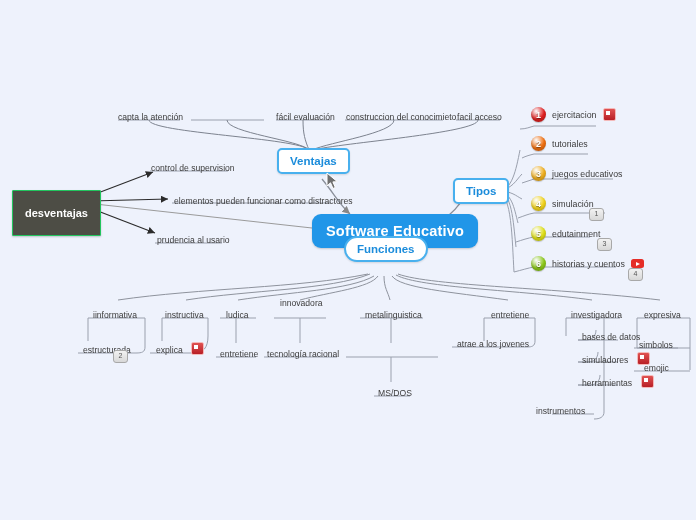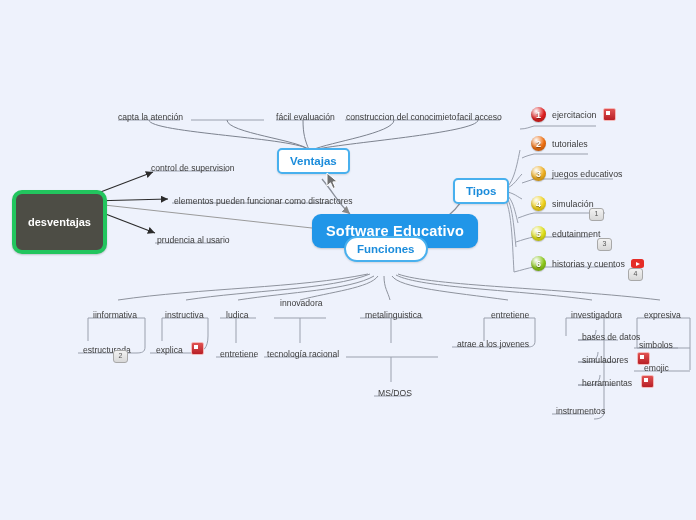--- a/index.html
+++ b/index.html
@@ -57,23 +57,23 @@
     padding: 5px 11px;
     box-shadow: 0 1px 2px rgba(0,0,0,0.12);
   }
 
   
   .dark-node {
     background: #4d4d45;
     color: #ffffff;
     font-weight: bold;
     font-size: 11px;
-    border: 4px solid #22c55e;
-    border-radius: 10px;
-    padding: 22px 12px;
+    border: 1px solid #22c55e;
+    border-radius: 1px;
+    padding: 16px 12px;
     box-shadow: 0 1px 2px rgba(0,0,0,0.2);
   }
 
   
   .leaf {
     font-size: 8.6px;
     color: #3c3c3c;
     padding: 1px 4px 2px 4px;
     display: inline-block;
   }
@@ -442,21 +442,21 @@
     <span class="leaf">bases de datos</span>
   </div>
   <div class="node" style="left:578px; top:349px;">
     <span class="leaf">simuladores</span>
     <span class="pdf-icon"></span>
   </div>
   <div class="node" style="left:578px; top:372px;">
     <span class="leaf">herramientas</span>
     <span class="pdf-icon"></span>
   </div>
-  <div class="node" style="left:552px; top:400px;text-align:right;">
+  <div class="node" style="left:532px; top:400px;text-align:right;">
     <span class="leaf">instrumentos</span>
   </div>
 
   <div class="node" style="left:635px; top:334px;">
     <span class="leaf">simbolos</span>
   </div>
   <div class="node" style="left:640px; top:357px;">
     <span class="leaf">emojic</span>
   </div>
 

